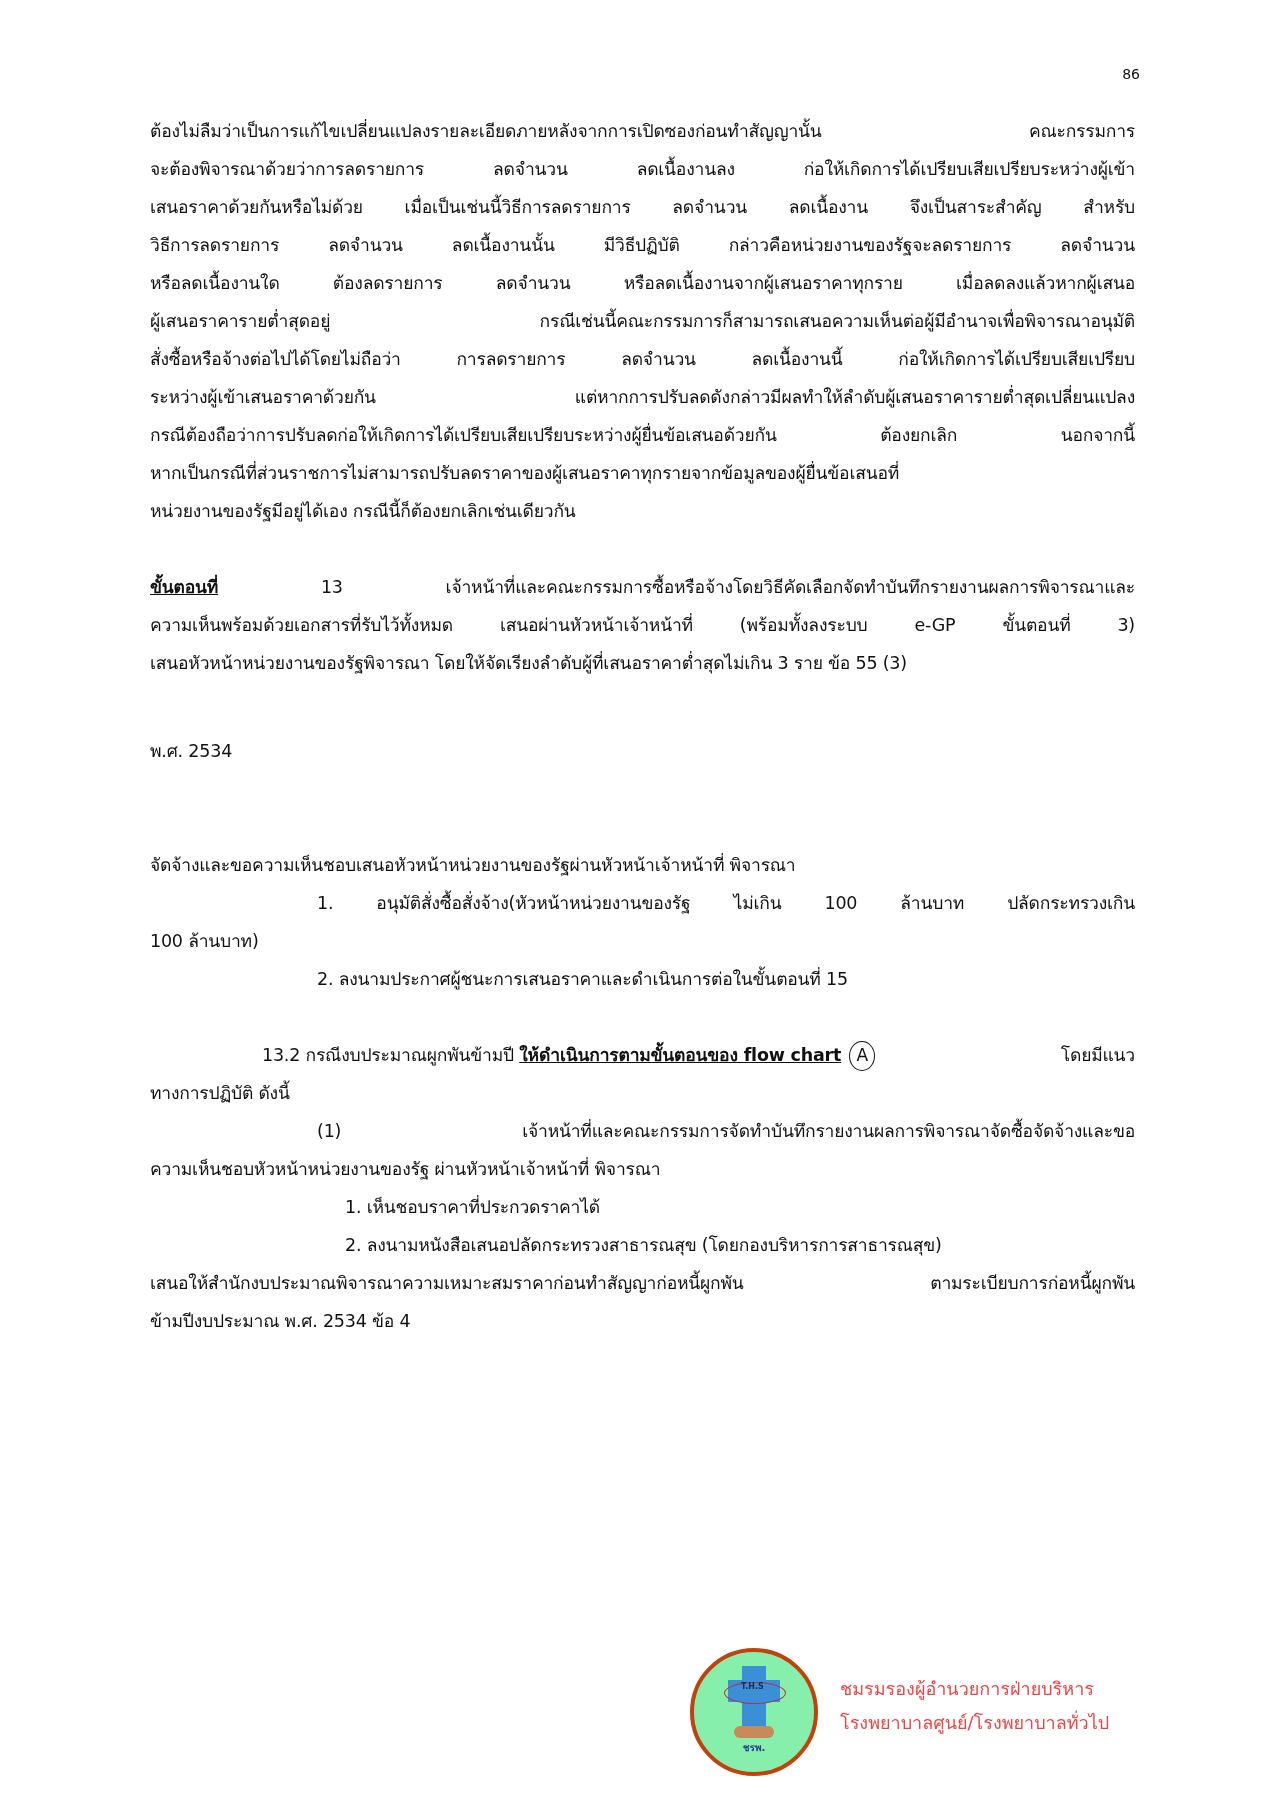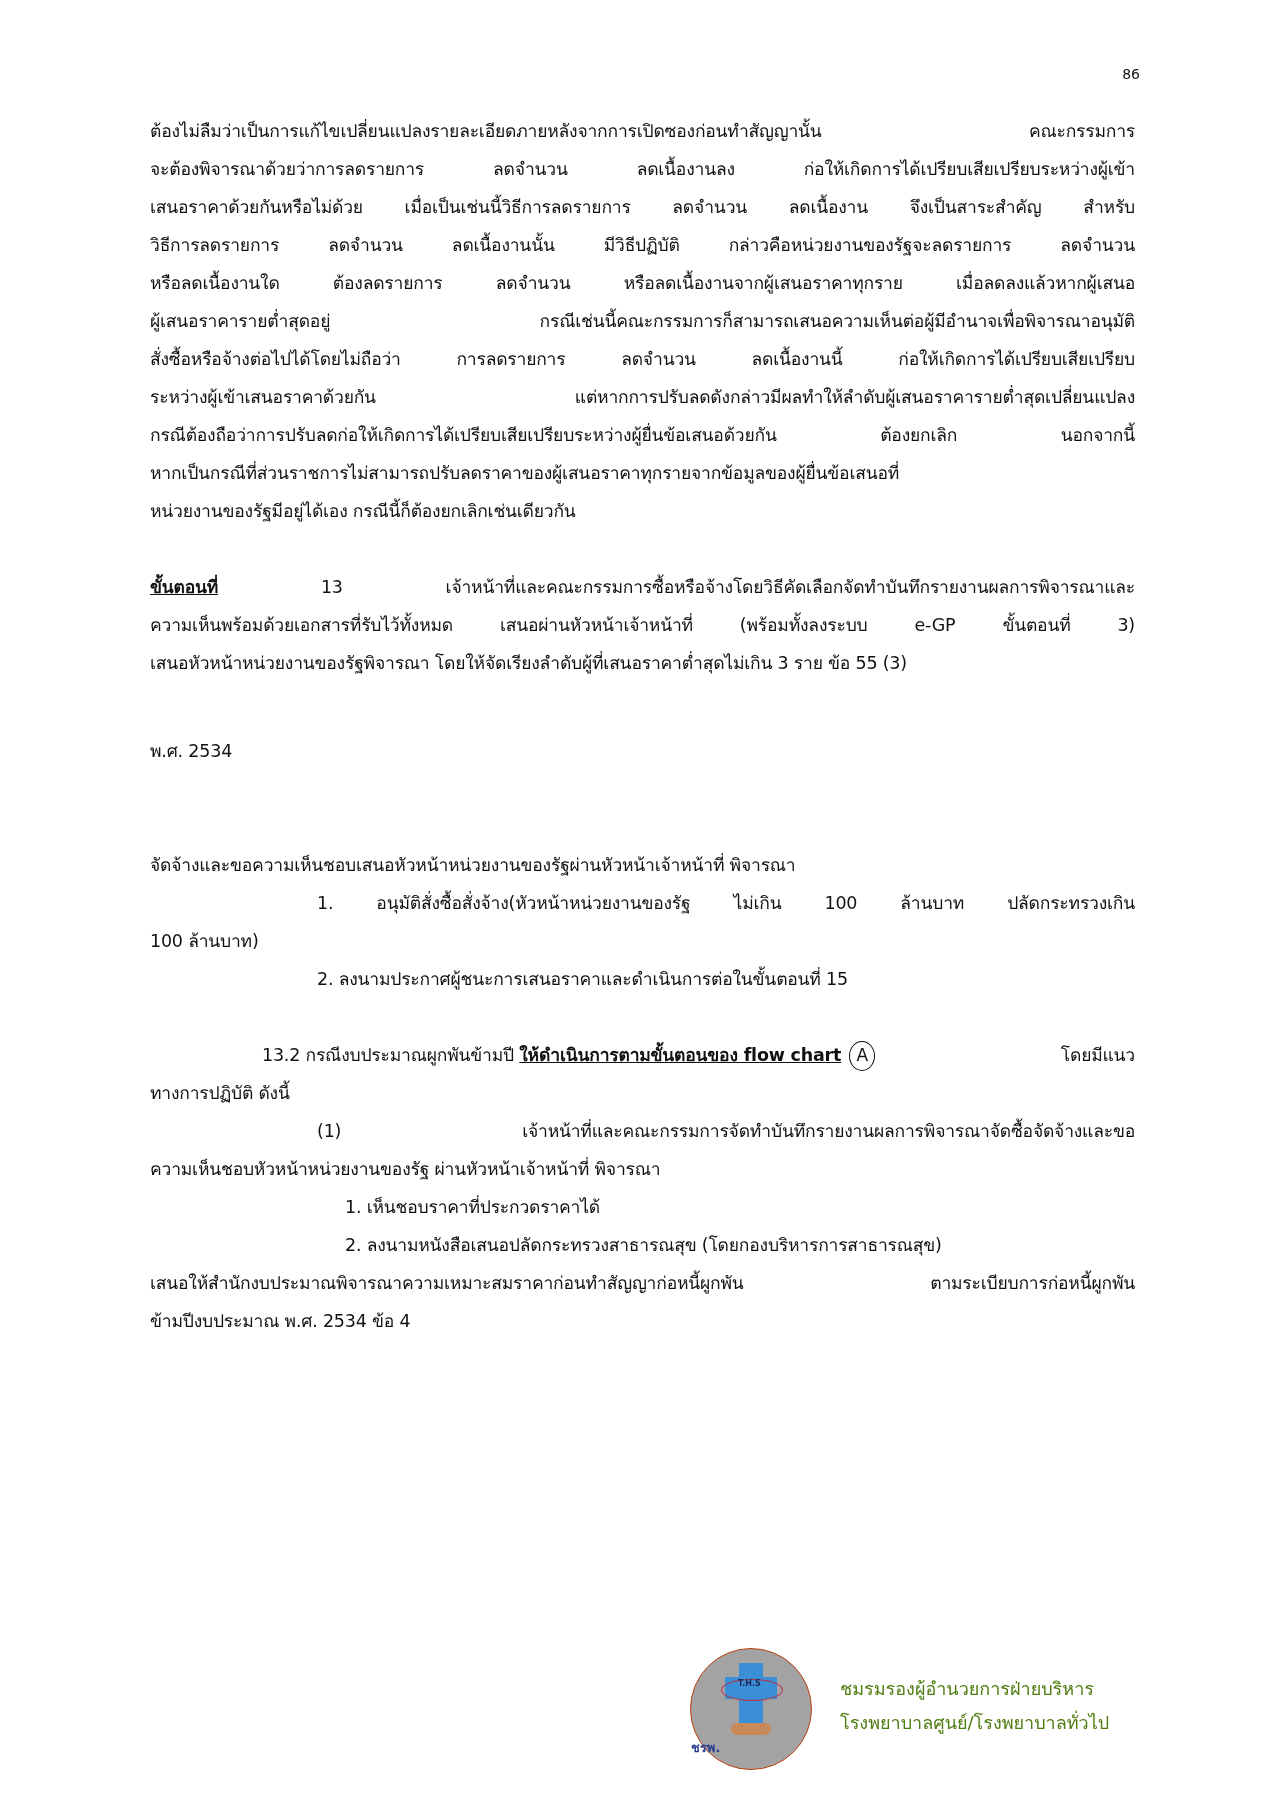--- a/index.html
+++ b/index.html
@@ -47,22 +47,22 @@
     left: 690px;
     top: 1648px;
     width: 450px;
     height: 130px;
   }
   .logo {
     position: absolute;
     left: 0; top: 0;
     width: 120px; height: 120px;
     border-radius: 50%;
-    border: 1px solid #c2410c;
-    background: #a3a3a3;
+    border: 4px solid #c2410c;
+    background: #86efac;
     text-decoration: underline;
   }
   .logo .cross-v {
     position: absolute;
     left: 48px; top: 14px;
     width: 24px; height: 62px;
     background: #3a8fd6;
   }
   .logo .cross-h {
     position: absolute;
@@ -87,32 +87,32 @@
   .logo .hands {
     position: absolute;
     left: 40px; top: 74px;
     width: 40px; height: 12px;
     background: #c98a5a;
     border-radius: 6px;
   }
   .logo .abbr {
     position: absolute;
     left: 0; width: 120px; top: 88px;
-    text-align: left;
-    font-size: 13px;
+    text-align: center;
+    font-size: 10px;
     color: #2a3f8f;
     font-weight: bold;
   }
   .footer-text {
     position: absolute;
     left: 150px;
     top: 24px;
     font-size: 18px;
     line-height: 34px;
-    color: #4d7c0f;
+    color: #ef4444;
   }
 </style>
 </head>
 <body>
 
 <div class="page-number">86</div>
 
 <div class="body-text" style="top:112px;">
   <span class="line justify">ต้องไม่ลืมว่าเป็นการแก้ไขเปลี่ยนแปลงรายละเอียดภายหลังจากการเปิดซองก่อนทำสัญญานั้น คณะกรรมการ</span>
   <span class="line justify">จะต้องพิจารณาด้วยว่าการลดรายการ ลดจำนวน ลดเนื้องานลง ก่อให้เกิดการได้เปรียบเสียเปรียบระหว่างผู้เข้า</span>

